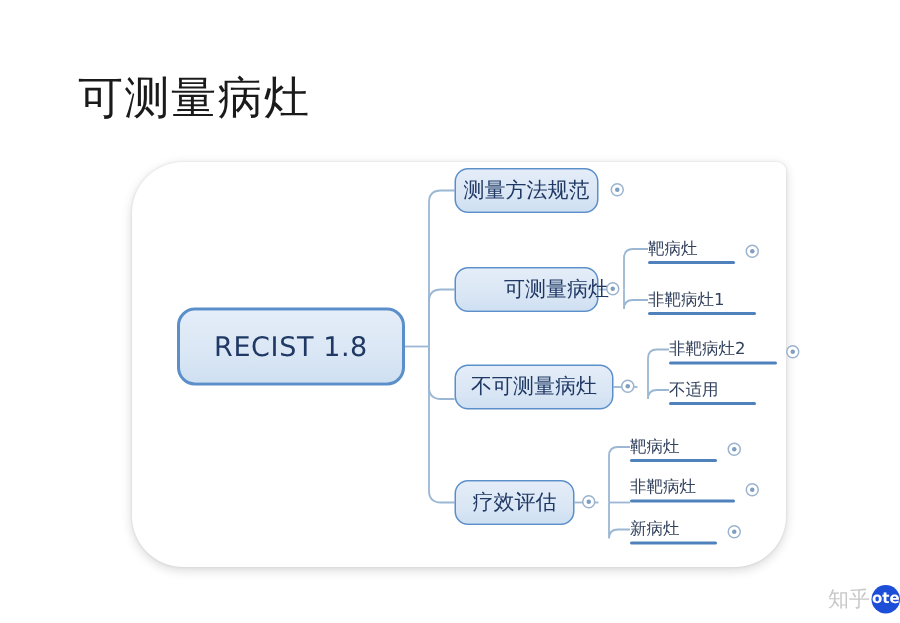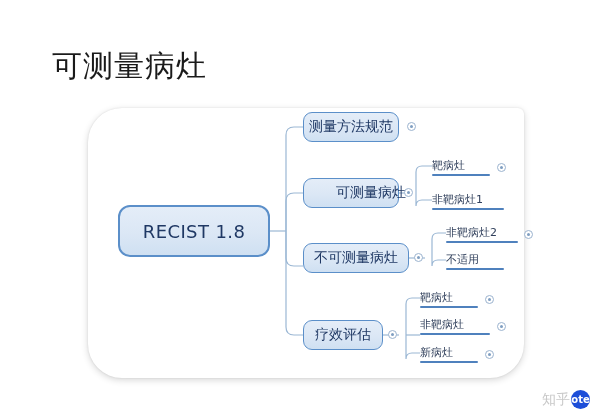--- a/index.html
+++ b/index.html
@@ -129,21 +129,21 @@
     width: 3px;
     height: 3px;
     margin: -1.5px 0 0 -1.5px;
     border-radius: 50%;
     background: #7f9ec1;
   }
 
   
   #watermark {
     position: absolute;
-    right: 10px;
+    right: 0;
     bottom: 6px;
     display: flex;
     align-items: center;
     gap: 3px;
     font-size: 14px;
     color: #c8c8c8;
     font-family: "DejaVu Sans", "Liberation Sans", sans-serif;
     white-space: nowrap;
     text-align: center;
   }

